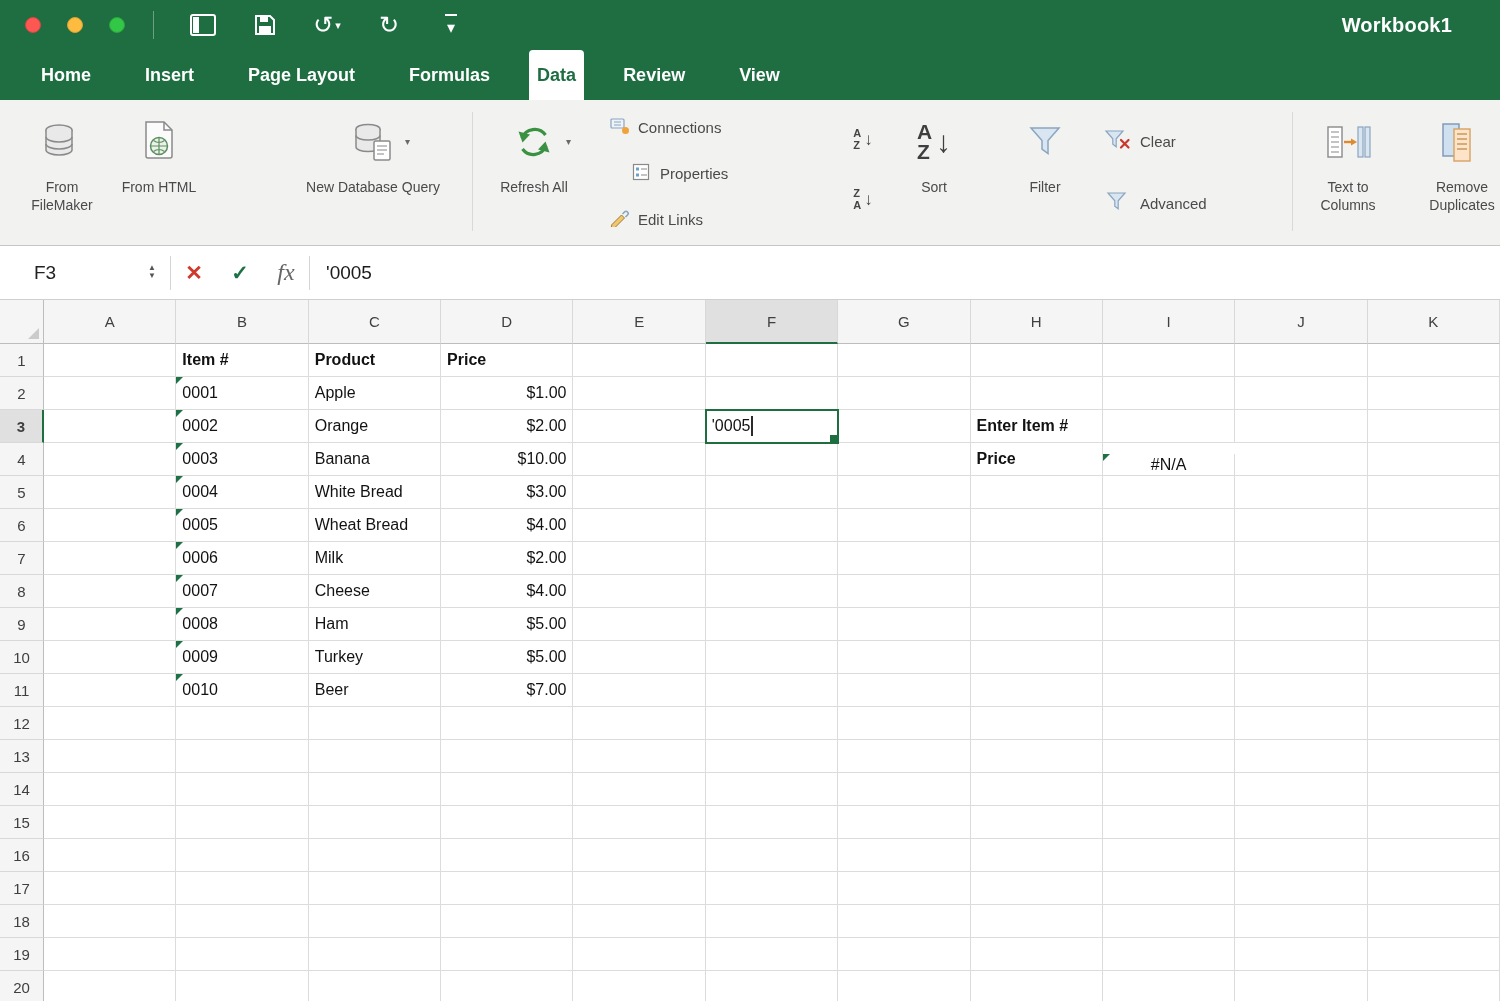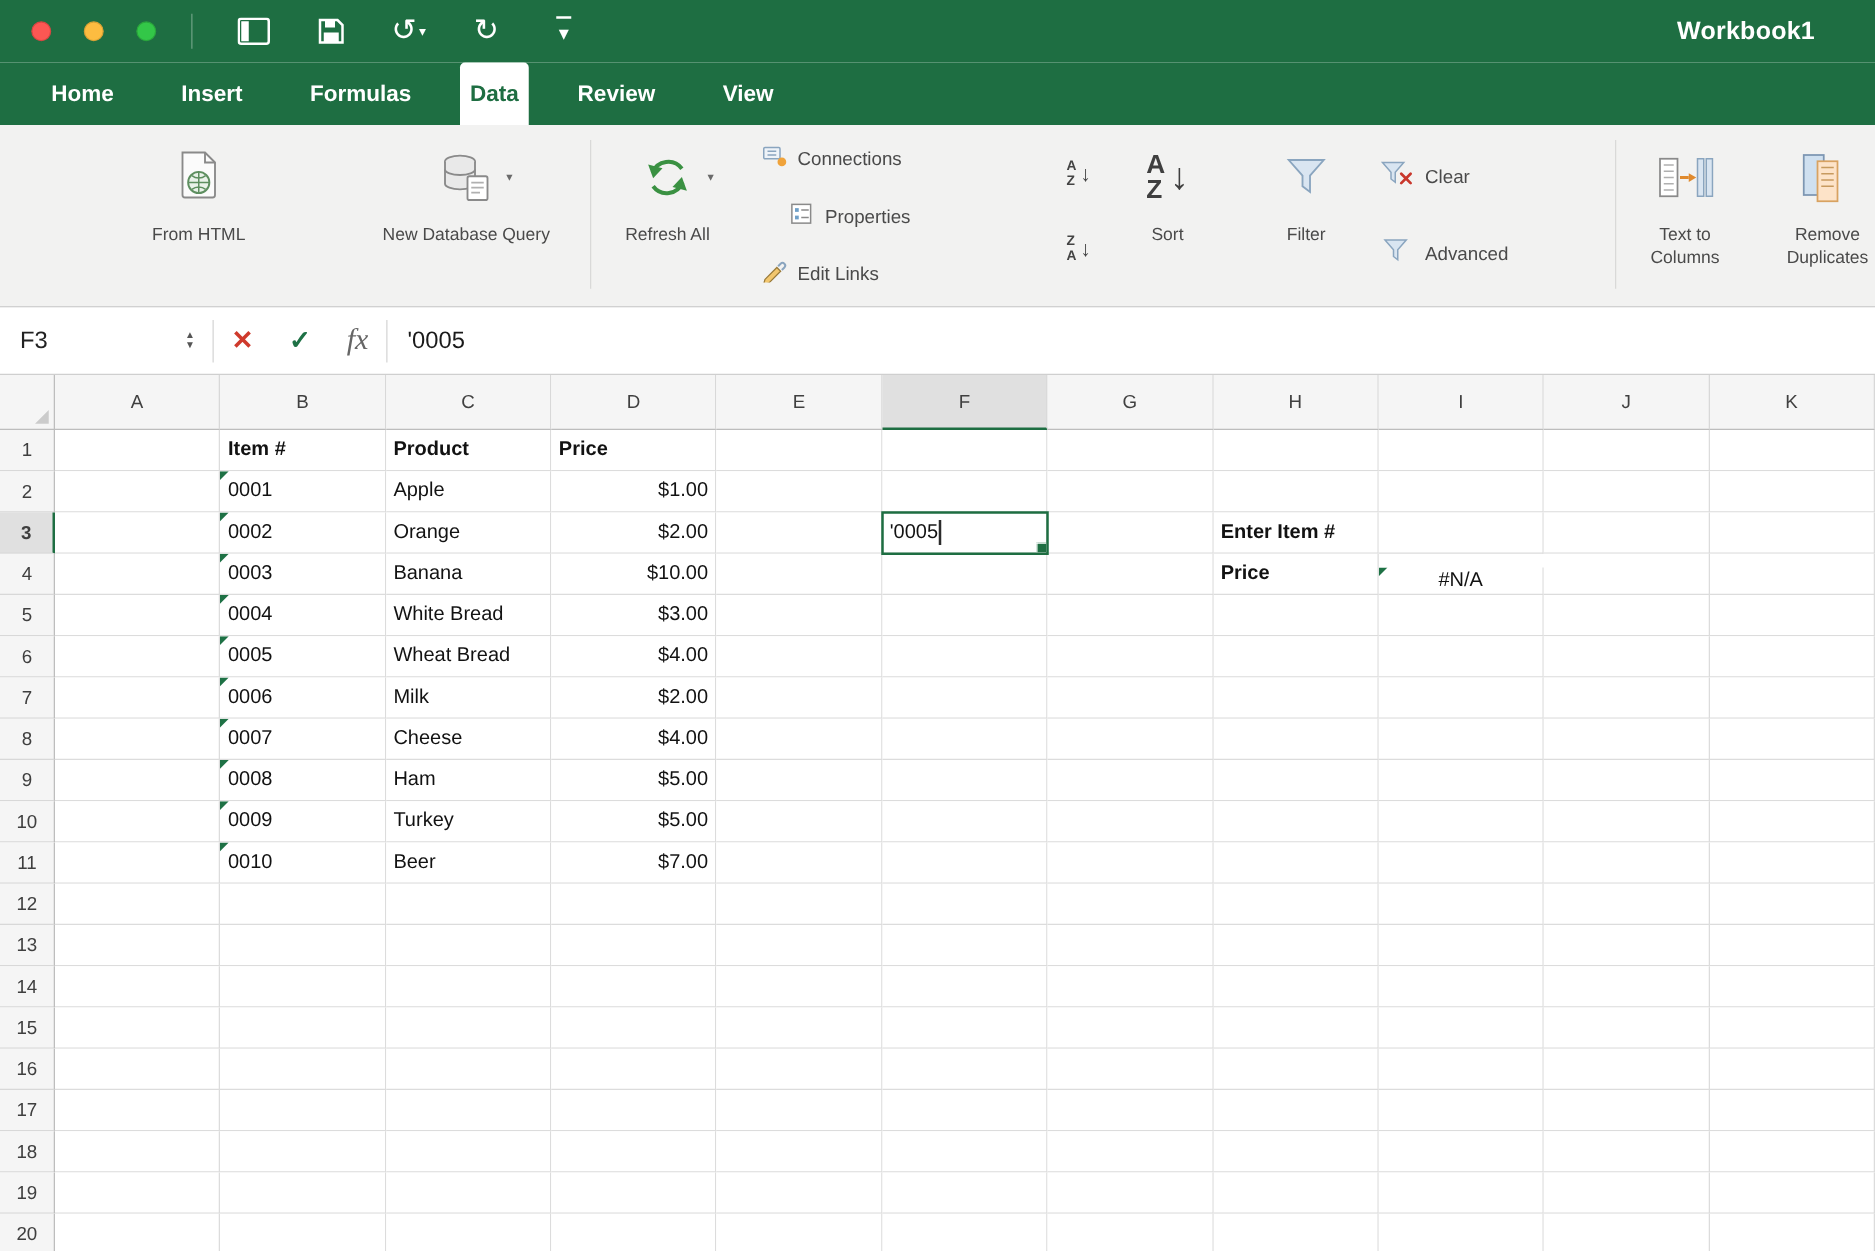--- a/index.html
+++ b/index.html
@@ -39,21 +39,21 @@
   .rsmall { position:absolute; height:30px; display:flex; align-items:center; gap:8px; font-size:15px; color:#4a4a4a; }
   .sortmini { position:absolute; width:46px; height:36px; display:flex; align-items:center; justify-content:center; gap:3px; }
   .sm-letters { display:flex; flex-direction:column; font-size:11px; font-weight:700; color:#444; line-height:1.05; }
   .sm-arrow { font-size:17px; color:#444; }
   .sortbig { display:flex; align-items:center; gap:4px; }
   .sb-letters { display:flex; flex-direction:column; font-size:21px; font-weight:700; color:#3f3f3f; line-height:.95; }
   .sb-arrow { font-size:30px; color:#3f3f3f; font-weight:400; }
 
   
   .fbar { position:absolute; top:246px; left:0; right:0; height:54px; background:#fff; border-bottom:1px solid #CFCFCF; display:flex; align-items:center; }
-  .namebox { width:170px; height:100%; display:flex; align-items:center; padding-left:16px; position:relative; }
+  .namebox { width:170px; height:100%; display:flex; align-items:center; padding-left:34px; position:relative; }
   .nbtext { font-size:19px; color:#222; }
   .nbstep { position:absolute; right:14px; top:50%; transform:translateY(-50%); display:flex; flex-direction:column; align-items:center; font-size:8px; color:#555; line-height:1.1; }
   .fsep { width:1px; height:34px; background:#D5D5D5; }
   .fbtn { width:46px; height:100%; display:flex; align-items:center; justify-content:center; background:none; border:none; font-size:21px; cursor:default; }
   .fcancel { color:#CF3A2C; font-weight:700; }
   .fenter { color:#1E7145; font-weight:700; }
   .ffx { color:#666; font-style:italic; font-family:"Liberation Serif", serif; font-size:24px; }
   .fcontent { margin-left:16px; font-size:19px; color:#1a1a1a; }
 
   
@@ -114,28 +114,40 @@
           <span>▾</span>
         </span>
       </span>
     </div>
     <div class="wb-title">Workbook1</div>
   </div>
 
   <nav class="tabs">
     <div class="tab">Home</div>
     <div class="tab">Insert</div>
+    <div class="tab">Page Layout</div>
     <div class="tab">Formulas</div>
     <div class="tab active">Data</div>
     <div class="tab">Review</div>
     <div class="tab">View</div>
   </nav>
 
   <div class="ribbon">
 
+    <div class="rbig" style="left:14px;width:96px">
+      <span class="ric">
+        <svg width="46" height="46" viewBox="0 0 46 46">
+          <ellipse cx="20" cy="11" rx="13" ry="5" fill="#e9e9e9" stroke="#8a8a8a" stroke-width="1.5"></ellipse>
+          <path d="M7 11 V31 a13 5 0 0 0 26 0 V11" fill="#e9e9e9" stroke="#8a8a8a" stroke-width="1.5"></path>
+          <path d="M7 18 a13 5 0 0 0 26 0" fill="none" stroke="#8a8a8a" stroke-width="1.5"></path>
+          <path d="M7 25 a13 5 0 0 0 26 0" fill="none" stroke="#8a8a8a" stroke-width="1.5"></path>
+        </svg>
+      </span>
+      <span class="rlab">From FileMaker</span>
+    </div>
 
     <div class="rbig" style="left:112px;width:94px">
       <span class="ric">
         <svg width="46" height="46" viewBox="0 0 46 46">
           <path d="M10 3 h18 l8 8 v26 a2 2 0 0 1 -2 2 H12 a2 2 0 0 1 -2 -2 z" fill="#fbfbfb" stroke="#8a8a8a" stroke-width="1.5"></path>
           <path d="M28 3 v8 h8" fill="none" stroke="#8a8a8a" stroke-width="1.5"></path>
           <circle cx="23" cy="27" r="8.5" fill="#eaf2ea" stroke="#5e8f60" stroke-width="1.5"></circle>
           <path d="M14.5 27 h17 M23 18.5 v17 M17.5 21.5 a9 9 0 0 0 11 0 M17.5 32.5 a9 9 0 0 1 11 0" fill="none" stroke="#5e8f60" stroke-width="1.2"></path>
         </svg>
       </span>

